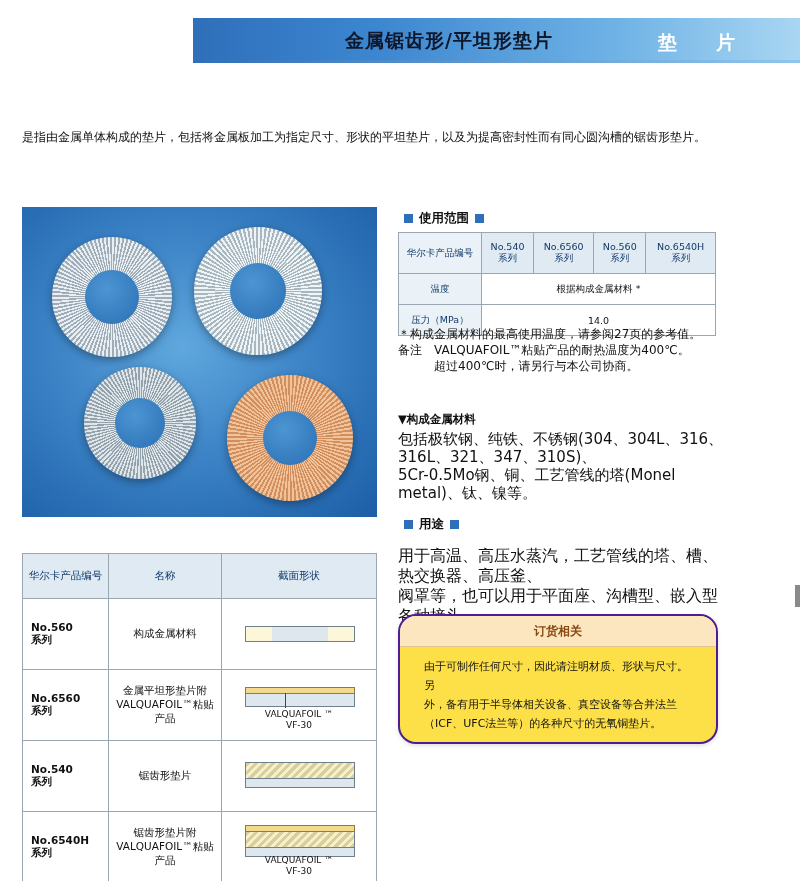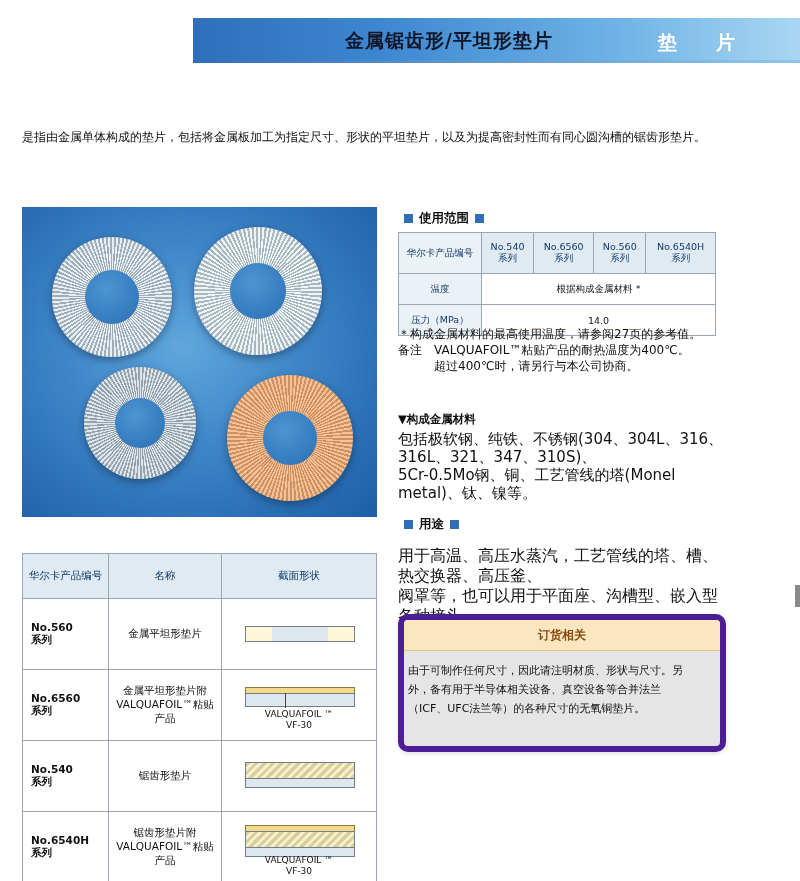--- a/index.html
+++ b/index.html
@@ -158,32 +158,32 @@
   }
   .mat-body{
     position:absolute;left:398px;top:430px;width:330px;font-size:15px;line-height:18px;
   }
   .use-body{
     position:absolute;left:398px;top:546px;width:330px;font-size:16px;line-height:20px;
   }
   
   .orderbox{
     position:absolute;left:398px;top:614px;width:316px;height:126px;
-    border:6px solid #4c1d95;border-radius:10px;background:#e5e5e5;
+    border:2px solid #4c1d95;border-radius:18px;background:#fde047;
     box-shadow:0 2px 4px rgba(0,0,0,.12);
     overflow:hidden;
   }
   .orderbox-head{
     height:30px;background:#fbe6c0;
     display:flex;align-items:center;justify-content:center;
     font-size:12px;font-weight:bold;color:#8a4b12;
     border-bottom:1px solid #e3c68f;
   }
   .orderbox-body{
-    padding:10px 4px;font-size:11px;line-height:19px;color:#111;
+    padding:10px 24px;font-size:11px;line-height:19px;color:#111;
   }
   .pagemark{
     position:absolute;left:795px;top:585px;width:5px;height:22px;background:#8a8a8a;
   }
 </style>
 </head>
 <body>
 
 <div class="header">
   <div class="header-band"></div>
@@ -212,21 +212,21 @@
       <td class="c2">名称</td>
       <td class="c3">截面形状</td>
     </tr>
   </thead>
   <tbody>
     <tr>
       <td class="c1">
         <div>No.560</div>
         <div>系列</div>
       </td>
-      <td class="c2">金属平坦形垫片</td>
+      <td class="c2">构成金属材料</td>
       <td class="c3">
         <div class="shape-cell">
           <div class="flatbar"></div>
         </div>
       </td>
     </tr>
 
     <tr>
       <td class="c1">
         <div>No.6560</div>

